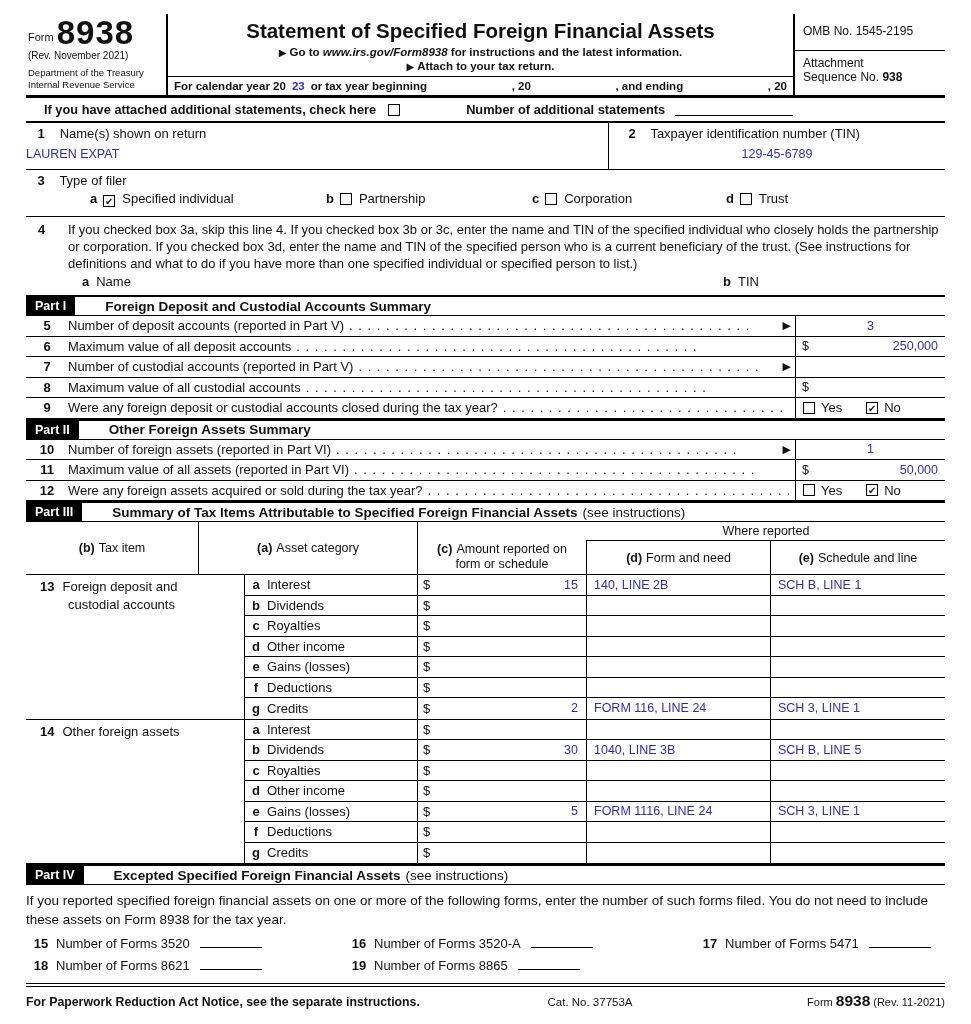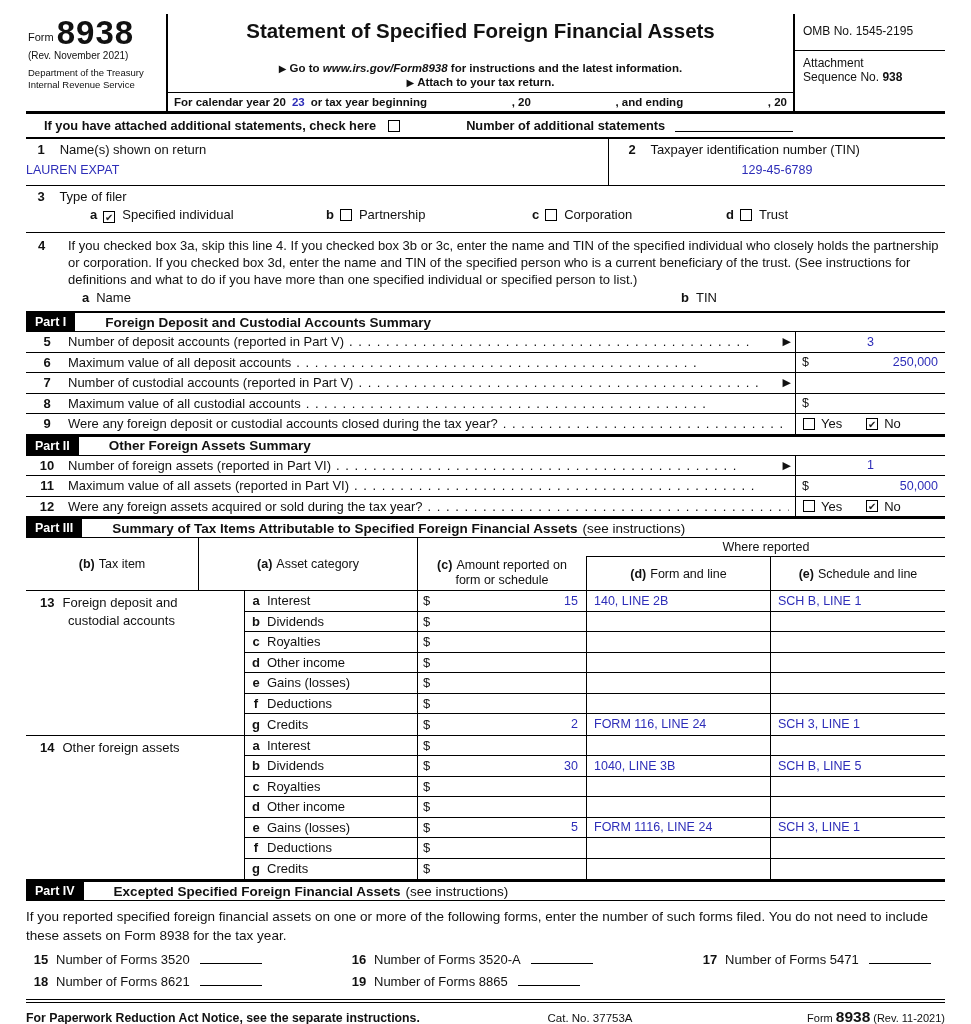--- a/index.html
+++ b/index.html
@@ -15,21 +15,21 @@
   
   .header { display: flex; border-bottom: 3px solid #000; }
   .h-left { width: 142px; border-right: 2px solid #000; padding: 4px 4px 2px 2px; }
   .h-form-line { display: flex; align-items: flex-end; }
   .h-form-word { font-size: 11px; margin-right: 3px; padding-bottom: 5px; }
   .h-form-number { font-size: 33px; font-weight: bold; letter-spacing: 1px; line-height: 30px; }
   .h-rev { font-size: 10px; margin-top: 2px; }
   .h-agency { font-size: 9.5px; margin-top: 6px; line-height: 12px; }
   .h-center { flex: 1; border-right: 2px solid #000; display: flex; flex-direction: column; }
   .h-title { font-size: 20.5px; font-weight: bold; text-align: center; padding-top: 5px; }
-  .h-goto { font-size: 11.5px; font-weight: bold; text-align: center; margin-top: 19px; }
+  .h-goto { font-size: 11.5px; font-weight: bold; text-align: center; margin-top: 3px; }
   .h-attach { font-size: 11.5px; font-weight: bold; text-align: center; margin: 2px 0 4px 0; }
   .ptr { font-size: 10px; margin-right: 3px; }
   .h-goto i { font-style: italic; }
   .h-cal { border-top: 1.5px solid #000; font-size: 11.5px; font-weight: bold;
            display: flex; align-items: center; padding: 3px 6px 3px 6px; flex: 1; justify-content: center; }
   .h-cal .sp { flex: 1; }
   .h-cal .year { margin: 0 6px; }
   .h-right { width: 150px; font-size: 12px; }
   .omb-box { border-bottom: 1.5px solid #000; padding: 10px 8px 12px 8px; }
   .att-box { padding: 5px 8px; line-height: 14px; }
@@ -61,21 +61,21 @@
   .l3-opts { position: relative; height: 19px; margin-top: 3px; }
   .l3-opt { position: absolute; top: 0; white-space: nowrap; }
   .l3-letter { font-weight: bold; margin-right: 6px; }
   .l3-opt .cb { margin-right: 7px; }
 
   
   .line4 { padding: 4px 2px 2px 0; }
   .l4-body { position: relative; padding-left: 42px; line-height: 17px; padding-right: 2px; }
   .l4-num { position: absolute; left: 12px; top: 0; font-weight: bold; }
   .l4-ab { position: relative; height: 19px; margin-top: 2px; }
-  .l4-a { position: absolute; left: 56px; } .l4-b { position: absolute; left: 655px; }
+  .l4-a { position: absolute; left: 56px; } .l4-b { position: absolute; left: 697px; }
   .l4-letter { font-weight: bold; margin-right: 7px; }
 
   
   .part-bar { display: flex; align-items: stretch; border-top: 2px solid #000;
               border-bottom: 1.2px solid #000; height: 21px; }
   .part-label { background: #000; color: #fff; font-weight: bold; font-size: 12.5px;
                 padding: 0 9px; display: flex; align-items: center; }
   .part-title { font-weight: bold; font-size: 13.5px; margin-left: 30px;
                 display: flex; align-items: center; }
   .part-note { font-weight: normal; margin-left: 5px; }
@@ -351,21 +351,21 @@
       <span><span class="htag">(a)</span><span>Asset category</span></span>
     </div>
     <div class="ph-cell ph-c">
       <span><span class="htag">(c)</span><span>Amount reported on</span></span>
       <span>form or schedule</span>
     </div>
     <div class="ph-where">
       <div class="ph-where-top">Where reported</div>
       <div class="ph-where-bot">
         <div class="ph-d">
-          <span><span class="htag">(d)</span><span>Form and line</span></span>
+          <span><span class="htag">(d)</span><span>Form and need</span></span>
         </div>
         <div class="ph-e">
           <span><span class="htag">(e)</span><span>Schedule and line</span></span>
         </div>
       </div>
     </div>
   </div>
 
   <div class="p3-section">
     <div class="p3-cat">

